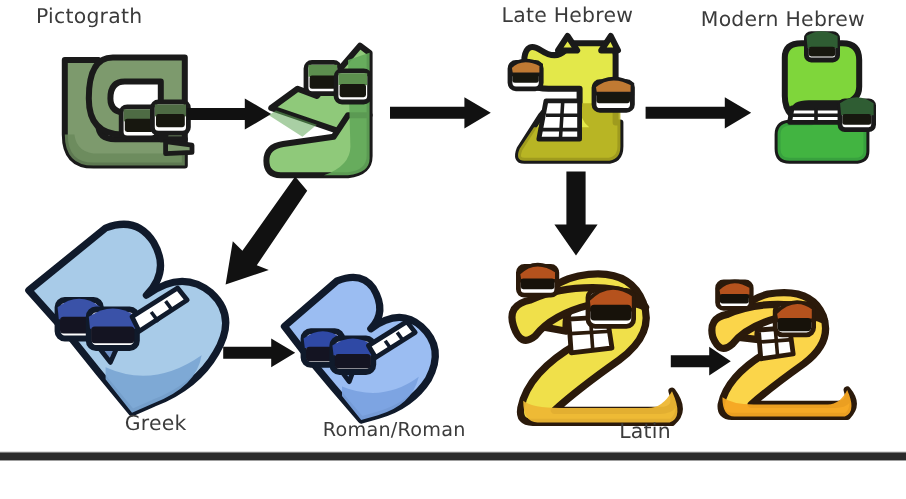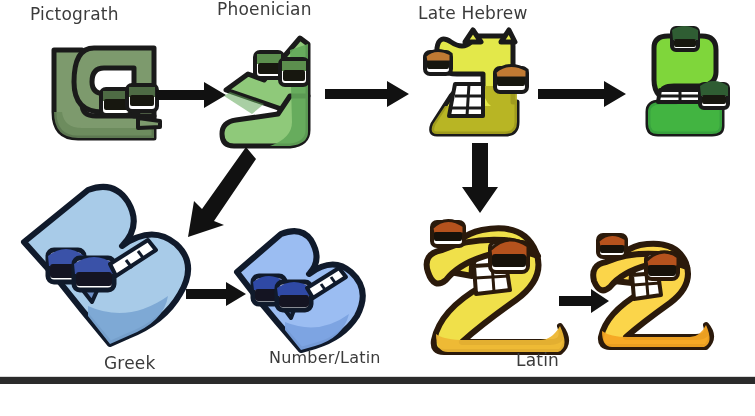--- a/index.html
+++ b/index.html
@@ -51,22 +51,22 @@
     height: 1px;
     background: #d8d8d8;
   }
 </style>
 </head>
 <body>
 
 <div id="stage">
 
   <div class="label" style="left:30px; top:6px;">Pictograth</div>
-  <div class="label" style="left:217px; top:1px;">Phoenician</div>
   <div class="label" style="left:418px; top:5px;text-align:center;">Late Hebrew</div>
+  <div class="label" style="left:584px; top:9px;">Modern Hebrew</div>
 
   <div class="glyph" style="left:42px; top:42px;">
     <svg width="130" height="100" viewBox="0 0 130 100">
 
       <path d="M12 8 L40 8 L40 62 Q40 74 54 74 L112 74 L112 96 L36 96
                Q12 96 12 70 Z" fill="#7d9a6d" stroke="#1a1a1a" stroke-width="5" stroke-linejoin="round"></path>
       <path d="M52 6 L112 6 L112 74 L92 74 L92 26 L62 26
                Q50 26 50 40 Q50 52 64 52 L96 52 L96 70 L60 70
                Q32 70 32 40 Q32 6 52 6 Z" fill="#7d9a6d" stroke="#1a1a1a" stroke-width="5" stroke-linejoin="round"></path>
 
@@ -215,21 +215,21 @@
         <path d="M56 80 Q76 66 96 80 L96 90 L57 90 Z" fill="#3a52a8"></path>
         <rect x="58" y="88" width="36" height="14" rx="3" fill="#141422"></rect>
 
         <path d="M92 80 L130 56 L138 66 L98 92 Z" fill="#ffffff" stroke="#101a2b" stroke-width="4" stroke-linejoin="round"></path>
         <path d="M108 76 L114 84" stroke="#101a2b" stroke-width="3"></path>
         <path d="M120 67 L126 75" stroke="#101a2b" stroke-width="3"></path>
       </g>
     </svg>
   </div>
 
-  <div class="label" style="left:104px; top:355px;">Greek</div>
+  <div class="label" style="left:104px; top:345px;">Greek</div>
 
   <div class="arrow" style="left:186px; top:280px;">
     <svg width="62" height="28" viewBox="0 0 62 28">
       <path d="M0 9 L40 9 L40 2 L60 14 L40 26 L40 19 L0 19 Z" fill="#111111"></path>
     </svg>
   </div>
 
   <div class="glyph" style="left:231px; top:226px;">
     <svg width="145" height="128" viewBox="0 0 145 128">
       <path d="M6 46 L50 8 Q70 0 80 14 Q92 34 78 48
@@ -244,21 +244,21 @@
         <rect x="46" y="56" width="34" height="28" rx="6" fill="#ffffff" stroke="#101a2b" stroke-width="5"></rect>
         <path d="M46 62 Q63 50 80 62 L80 70 L47 70 Z" fill="#2f49a5"></path>
         <rect x="48" y="69" width="30" height="12" rx="3" fill="#141422"></rect>
         <path d="M76 62 L108 42 L115 51 L82 72 Z" fill="#ffffff" stroke="#101a2b" stroke-width="4" stroke-linejoin="round"></path>
         <path d="M90 58 L95 65" stroke="#101a2b" stroke-width="3"></path>
         <path d="M100 51 L105 58" stroke="#101a2b" stroke-width="3"></path>
       </g>
     </svg>
   </div>
 
-  <div class="label small" style="left:269px; top:350px;">Number/Latin</div>
+  <div class="label small" style="left:269px; top:350px;">Roman/Roman</div>
 
   <div class="glyph" style="left:420px; top:214px;">
     <svg width="160" height="145" viewBox="0 0 160 145">
 
       <path d="M30 58 Q26 24 62 16 Q104 8 116 38 Q126 64 96 86
                Q62 110 42 128 L130 128 Q146 128 140 112
                L140 112 Q152 128 140 138 L24 138 Q12 138 14 126
                Q20 96 62 72 Q92 56 86 44 Q80 32 62 38 Q50 44 52 62 Z" fill="#f0e04a" stroke="#2b1a0b" stroke-width="6" stroke-linejoin="round"></path>
 
       <path d="M16 120 Q16 138 28 138 L138 138 Q150 134 140 112

